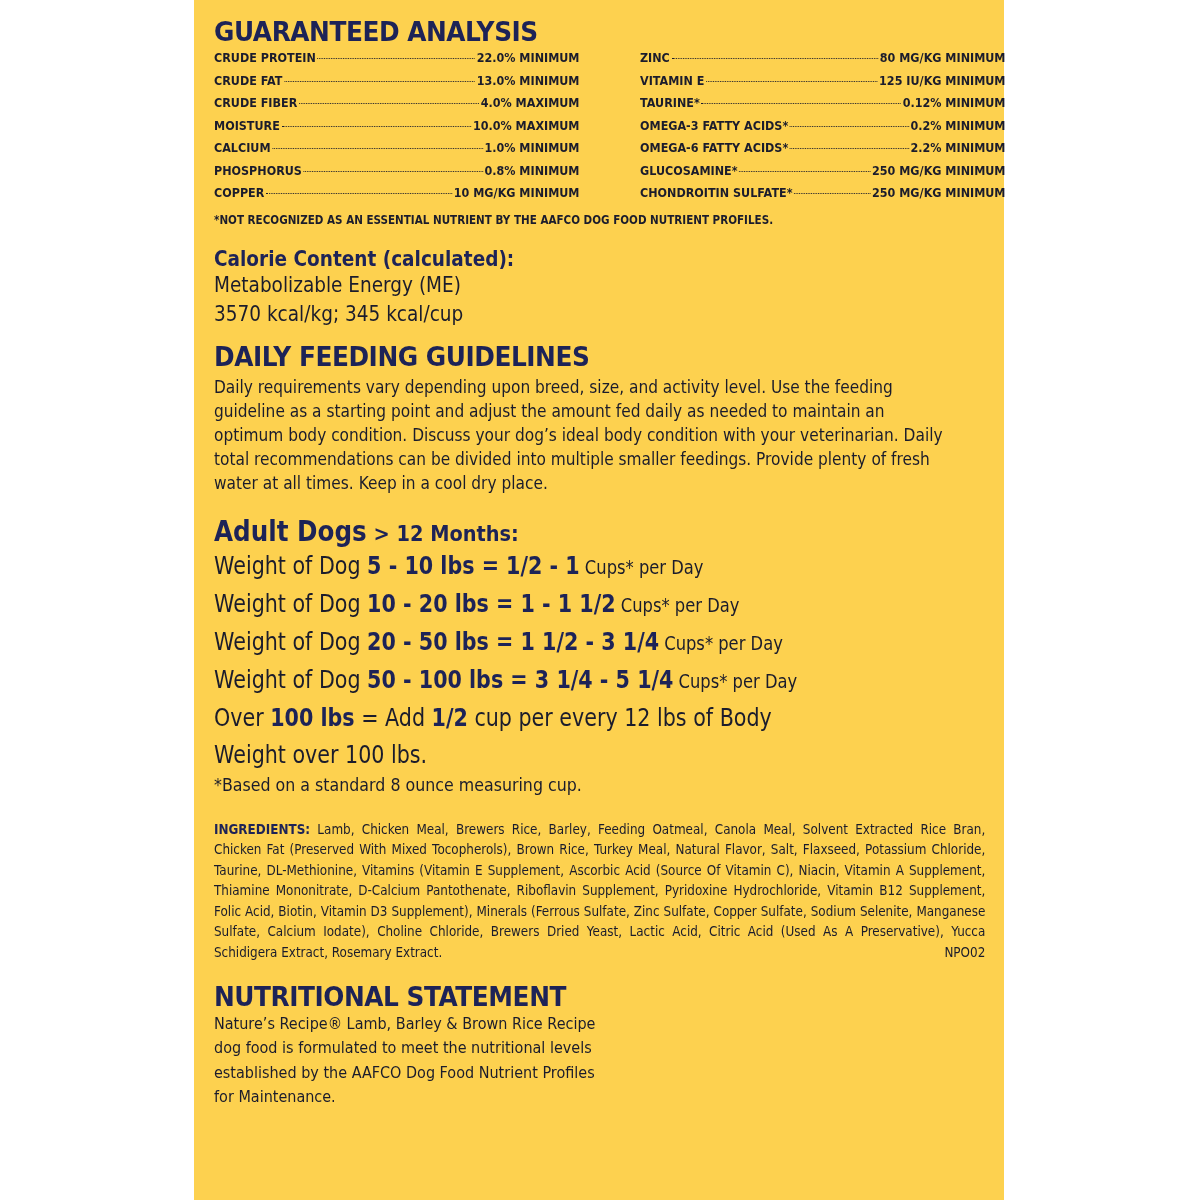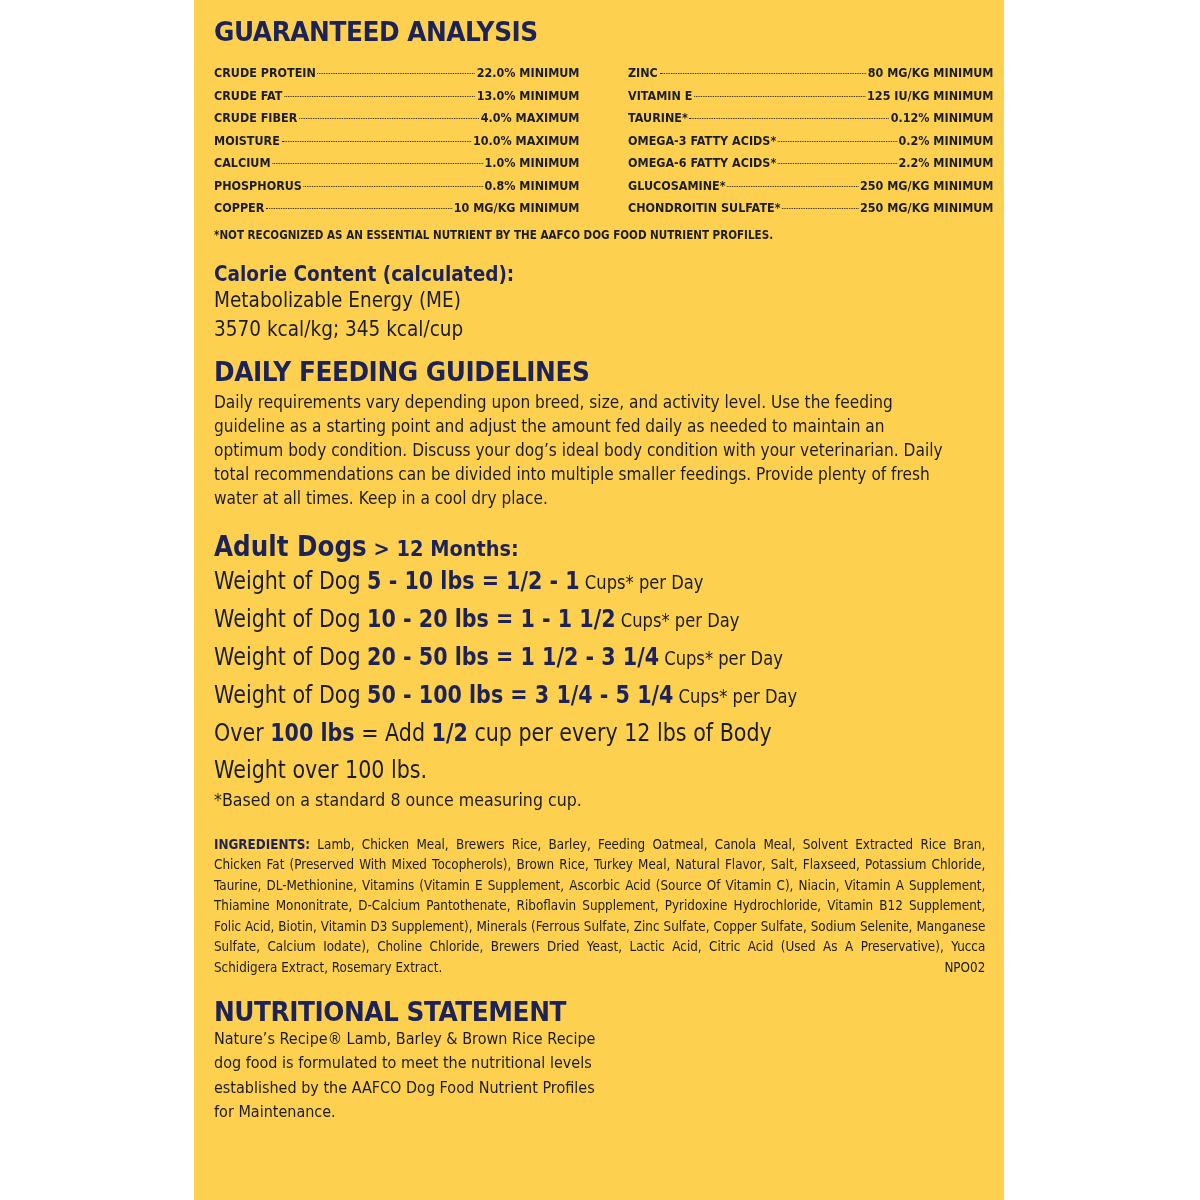--- a/index.html
+++ b/index.html
@@ -17,22 +17,22 @@
     }
     .h-big {
       font-family: "DejaVu Sans", sans-serif;
       font-weight: bold; font-size: 27px; letter-spacing: -0.5px;
       color: #1d2357; margin: 0;
       transform: scaleX(0.92); transform-origin: left;
       white-space: nowrap;
     }
     .ga-title { margin-top: 2px; }
     .ga-grid {
-      display: grid; grid-template-columns: 366px 366px; column-gap: 48px;
-      margin-top: 15px;
+      display: grid; grid-template-columns: 366px 366px; column-gap: 60px;
+      margin-top: 0;
     }
     .ga-col { display: flex; flex-direction: column; }
     .ga-row {
       display: flex; align-items: baseline;
       font-family: "DejaVu Sans", sans-serif; font-weight: bold;
       font-size: 13px; height: 22.5px; line-height: 22.5px;
       text-transform: uppercase; color: #1b1c2c;
       transform: scaleX(0.86); transform-origin: left; width: 425px;
       white-space: nowrap;
     }

